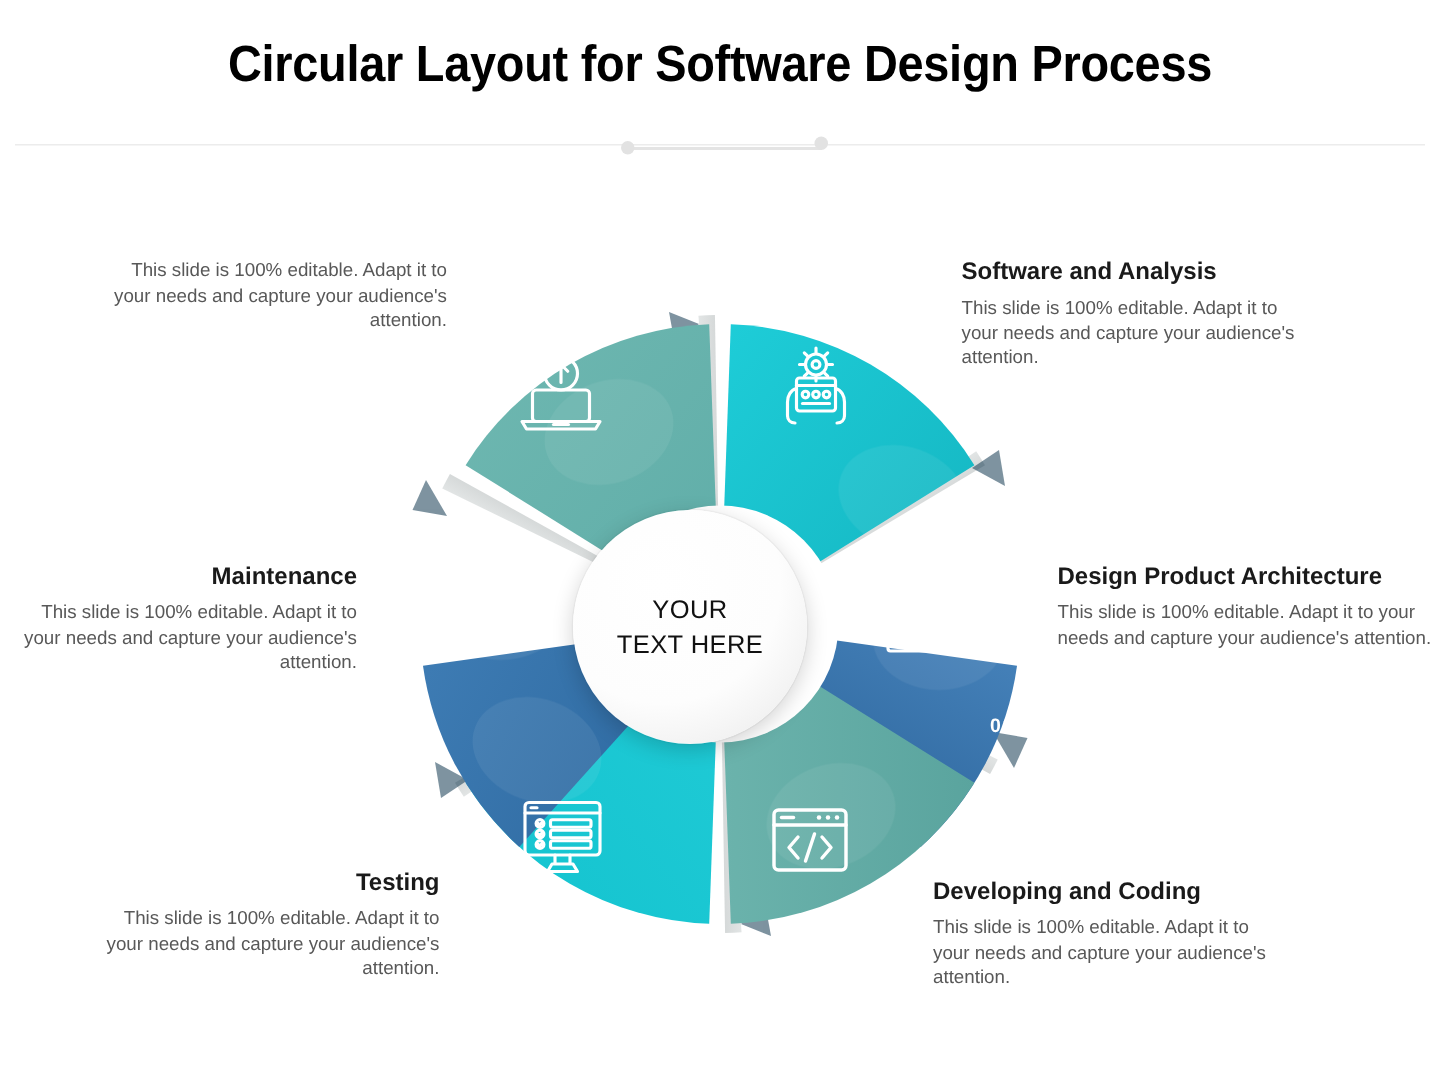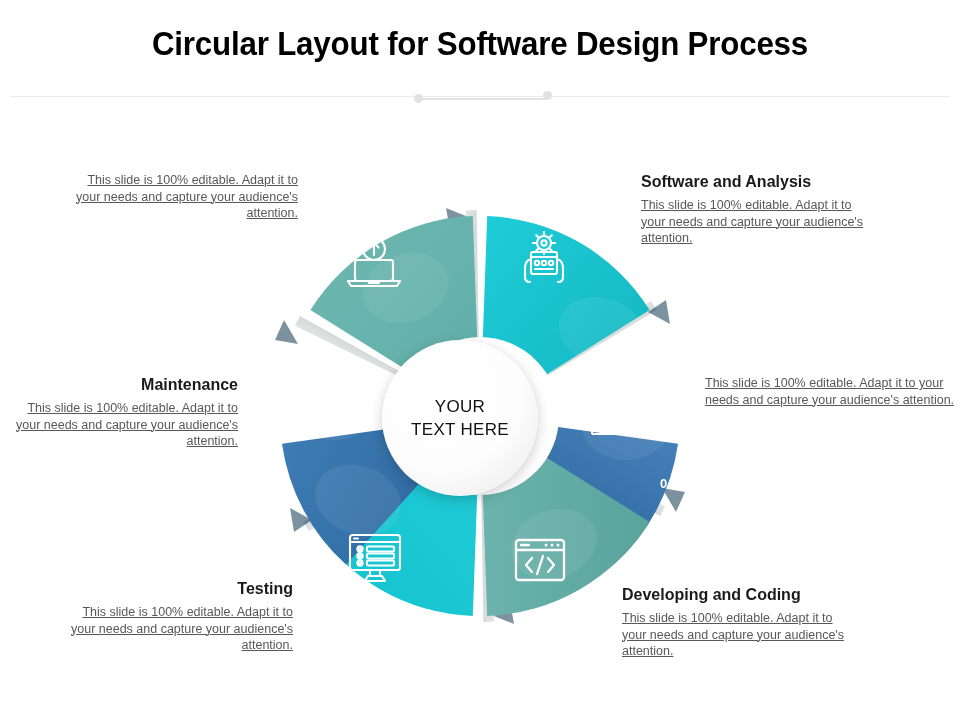--- a/index.html
+++ b/index.html
@@ -130,21 +130,20 @@
     font-weight: bold;
     color: #1a1a1a;
     line-height: 20px;
     margin-bottom: 5px;
     white-space: nowrap;
   }
   .blk .bd {
     font-size: 12.5px;
     line-height: 16.5px;
     color: #585858;
-    text-decoration: underline;
   }
   .blk.right-al { text-align: right; }
   .blk.left-al  { text-align: left; }
   .blk.wide { width: 250px; }
 </style>
 </head>
 <body>
 
 <div class="slide">
 
@@ -353,20 +352,21 @@
     <div class="hd">Testing</div>
     <div class="bd">This slide is 100% editable. Adapt it to your needs and capture your audience's attention.</div>
   </div>
 
   <div class="blk left-al" style="left:641px; top:172px;">
     <div class="hd">Software and Analysis</div>
     <div class="bd">This slide is 100% editable. Adapt it to your needs and capture your audience's attention.</div>
   </div>
 
   <div class="blk wide left-al" style="left:705px; top:375px;">
+    <div class="hd">Design Product Architecture</div>
     <div class="bd">This slide is 100% editable. Adapt it to your needs and capture your audience's attention.</div>
   </div>
 
   <div class="blk left-al" style="left:622px; top:585px;">
     <div class="hd">Developing and Coding</div>
     <div class="bd">This slide is 100% editable. Adapt it to your needs and capture your audience's attention.</div>
   </div>
 
 </div>
 

